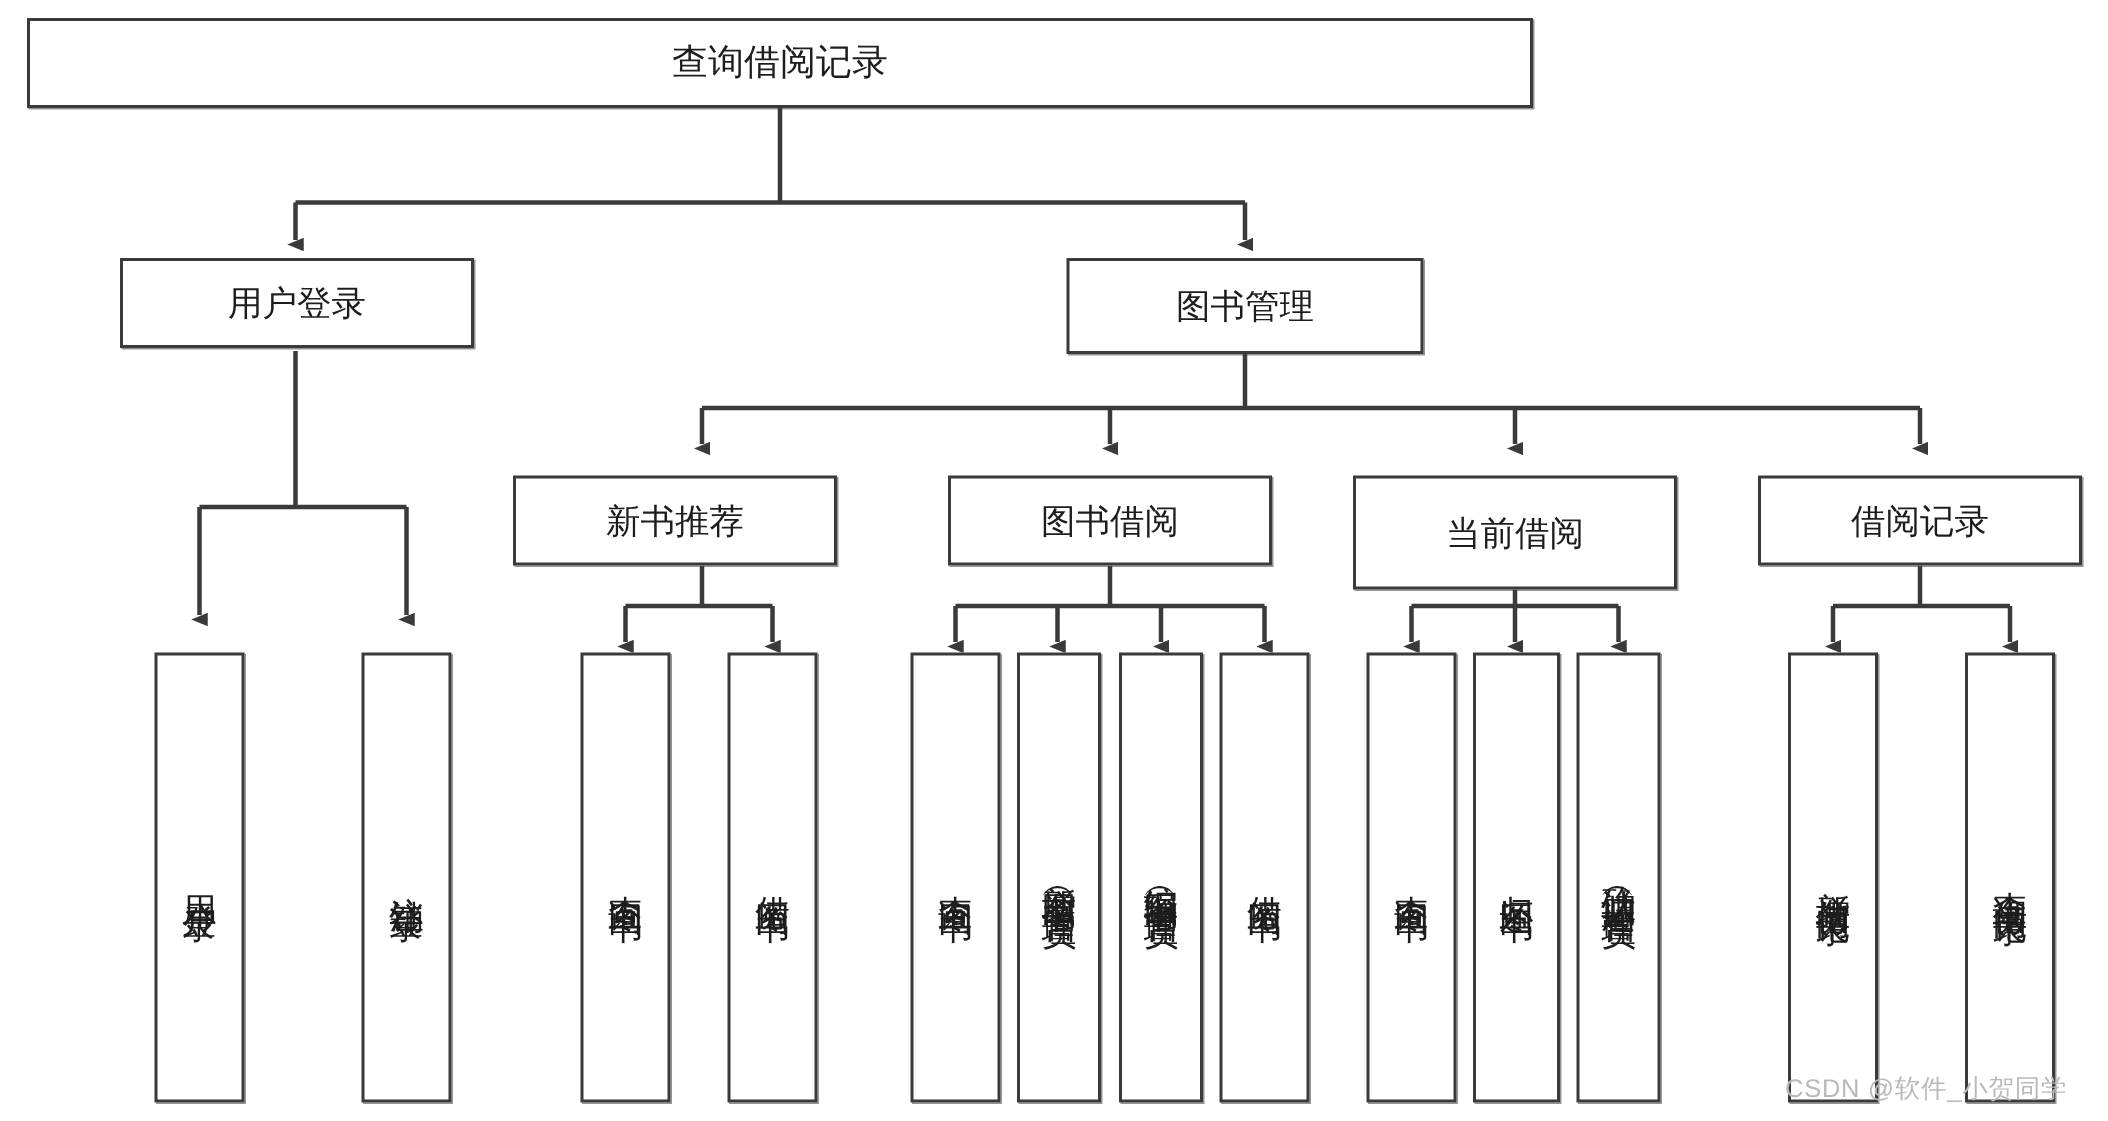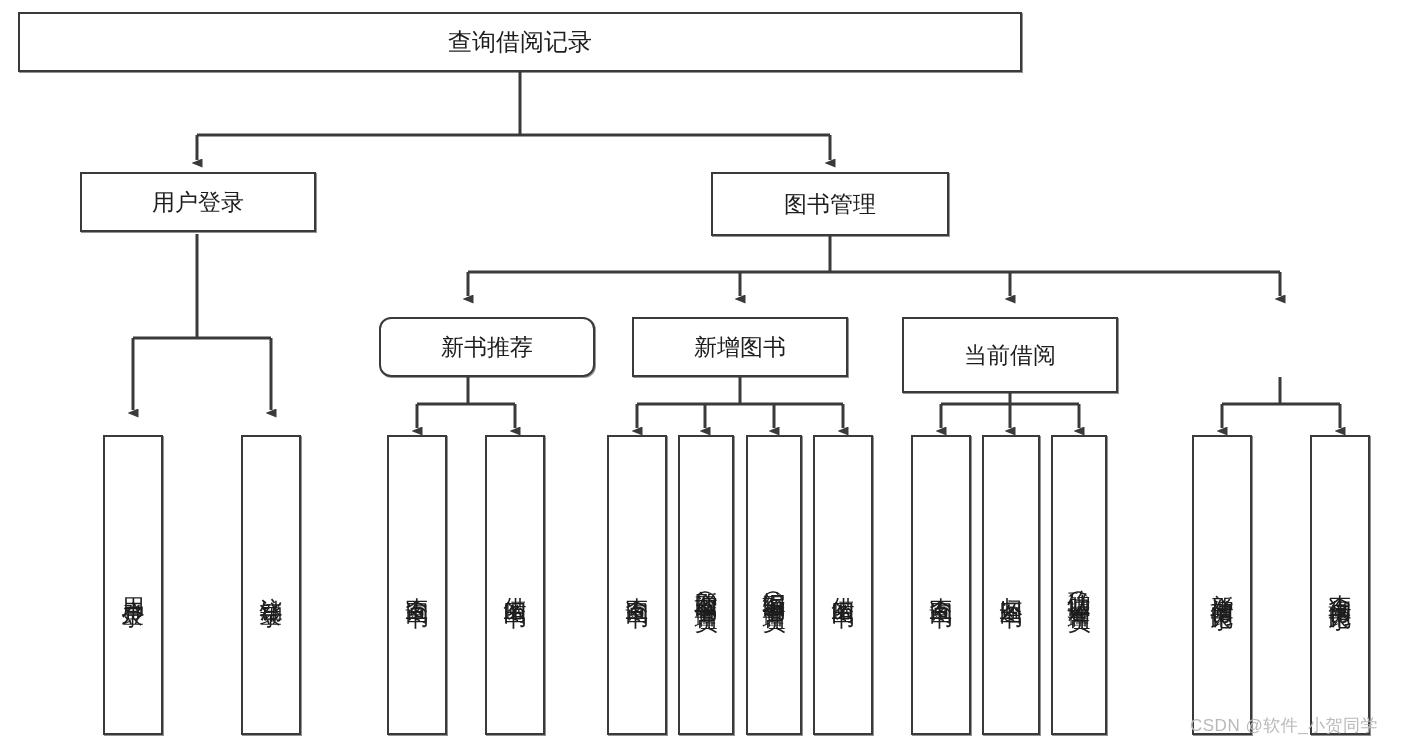--- a/index.html
+++ b/index.html
@@ -132,32 +132,35 @@
   </div>
 
   <div class="node horizontal" style="left:80px; top:172px; width:236px; height:60px;">
     <span class="node-label">用户登录</span>
   </div>
 
   <div class="node horizontal" style="left:711px; top:172px; width:238px; height:64px;">
     <span class="node-label">图书管理</span>
   </div>
 
-  <div class="node horizontal" style="left:379px; top:317px; width:216px; height:60px;border-radius:12px;">
+  <div class="node horizontal" style="left:342px; top:317px; width:216px; height:60px;">
     <span class="node-label">新书推荐</span>
   </div>
 
   <div class="node horizontal" style="left:632px; top:317px; width:216px; height:60px;">
-    <span class="node-label">新增图书</span>
+    <span class="node-label">图书借阅</span>
   </div>
 
   <div class="node horizontal" style="left:902px; top:317px; width:216px; height:76px;">
     <span class="node-label">当前借阅</span>
   </div>
 
+  <div class="node horizontal" style="left:1172px; top:317px; width:216px; height:60px;">
+    <span class="node-label">借阅记录</span>
+  </div>
 
   <div class="node leaf" style="left:103px; top:435px; width:60px; height:300px;">
     <span class="node-label">用户登录</span>
   </div>
 
   <div class="node leaf" style="left:241px; top:435px; width:60px; height:300px;">
     <span class="node-label">注销登录</span>
   </div>
 
   <div class="node leaf" style="left:387px; top:435px; width:60px; height:300px;">

